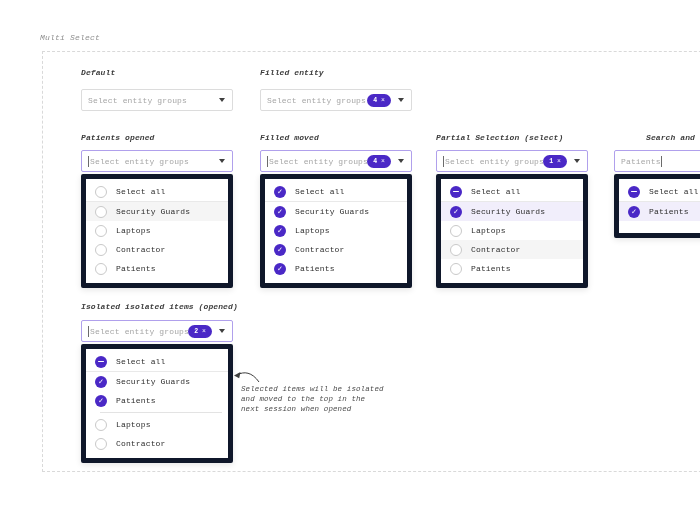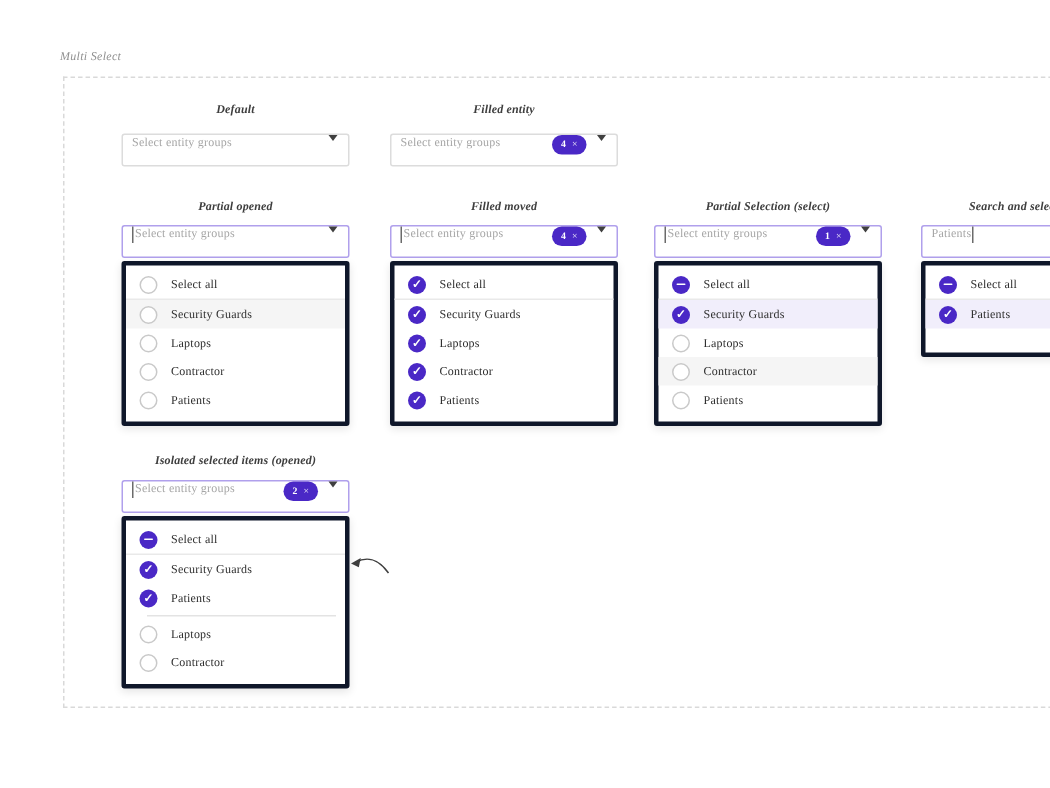--- a/index.html
+++ b/index.html
@@ -1,38 +1,38 @@
 <!DOCTYPE html>
 <html><head>
 <meta charset="utf-8">
 <style>
   html,body{margin:0;padding:0;background:#fff;}
   .canvas{position:relative;width:700px;height:525px;background:#ffffff;overflow:hidden;
-          font-family:Liberation Serif, serif;-webkit-font-smoothing:antialiased;}
+          font-family:Liberation Mono, monospace;-webkit-font-smoothing:antialiased;}
   .page-title{position:absolute;left:40px;top:33px;font-size:8px;font-style:italic;
               color:#8f8f8f;letter-spacing:.2px;}
   .frame{position:absolute;left:42px;top:51px;width:690px;height:421px;
          border:1px dashed #d9d9d9;box-sizing:border-box;}
-  .ex-header{position:absolute;width:152px;text-align:center;font-size:8px;font-style:italic;
+  .ex-header{position:absolute;width:152px;font-size:8px;font-style:italic;
              font-weight:600;color:#3e3e3e;letter-spacing:.1px;white-space:nowrap;}
   .ex-header.left-align{width:auto;text-align:left;}
   .select{position:absolute;width:152px;height:22px;background:#fff;border:1px solid #dcdcdc;
-          border-radius:2px;box-sizing:border-box;display:flex;align-items:flex-start;
+          border-radius:2px;box-sizing:border-box;display:flex;align-items:center;
           padding:0 7px 0 6px;}
   .select.focused{border:1.5px solid #b0a0ec;}
   .cursor{width:1px;height:11px;background:#6b6b6b;margin-right:1px;flex:0 0 auto;}
   .placeholder{flex:1 1 auto;font-size:8px;color:#a6a6a6;white-space:nowrap;overflow:hidden;
                letter-spacing:.15px;}
   .badge{flex:0 0 auto;display:flex;align-items:center;gap:4px;height:13px;border-radius:7px;
          background:#4a28c6;color:#fff;padding:0 6px;margin-right:7px;}
   .badge-count{font-size:6.5px;font-weight:700;}
   .badge-x{font-size:6.5px;opacity:.95;}
   .caret{flex:0 0 auto;width:0;height:0;border-left:3.5px solid transparent;
          border-right:3.5px solid transparent;border-top:4px solid #3f3f3f;}
-  .panel{position:absolute;width:152px;background:#fff;border:3px solid #0f172a;
+  .panel{position:absolute;width:152px;background:#fff;border:5px solid #0f172a;
          border-radius:2px;box-sizing:border-box;box-shadow:0 2px 6px rgba(0,0,0,.10);
          padding:3px 0 5px 0;}
   .row{height:19px;display:flex;align-items:center;padding-left:9px;}
   .row.bg-hover{background:#f5f5f5;}
   .row.bg-selected{background:#f1eefb;}
   .cb{width:12px;height:12px;border-radius:50%;box-sizing:border-box;flex:0 0 auto;
       display:flex;align-items:center;justify-content:center;}
   .cb.unchecked{border:1px solid #c9c9c9;background:#fff;}
   .cb.checked{background:#4a28c6;}
   .cb.checked::after{content:"\2713";color:#fff;font-size:8px;font-weight:700;line-height:12px;}
@@ -64,21 +64,21 @@
   <div class="ex-header" style="left:260px;top:68px">Filled entity</div>
   <div class="select" style="left:260px;top:89px">
     <span class="placeholder">Select entity groups</span>
     <span class="badge">
       <span class="badge-count">4</span>
       <span class="badge-x">×</span>
     </span>
     <span class="caret"></span>
   </div>
 
-  <div class="ex-header" style="left:81px;top:133px">Partial opened</div>
+  <div class="ex-header" style="left:81px;top:133px">Patients opened</div>
   <div class="select focused" style="left:81px;top:150px">
     <span class="cursor"></span>
     <span class="placeholder">Select entity groups</span>
     <span class="caret"></span>
   </div>
   <div class="panel" style="left:81px;top:174px">
     <div class="row">
       <span class="cb unchecked"></span>
       <span class="row-label">Select all</span>
     </div>
@@ -181,21 +181,21 @@
       <span class="cb indeterminate"></span>
       <span class="row-label">Select all</span>
     </div>
     <div class="divider"></div>
     <div class="row bg-selected">
       <span class="cb checked"></span>
       <span class="row-label">Patients</span>
     </div>
   </div>
 
-  <div class="ex-header" style="left:81px;top:302px">Isolated selected items (opened)</div>
+  <div class="ex-header" style="left:81px;top:302px">Isolated isolated items (opened)</div>
   <div class="select focused" style="left:81px;top:320px">
     <span class="cursor"></span>
     <span class="placeholder">Select entity groups</span>
     <span class="badge">
       <span class="badge-count">2</span>
       <span class="badge-x">×</span>
     </span>
     <span class="caret"></span>
   </div>
   <div class="panel" style="left:81px;top:344px">
@@ -220,14 +220,19 @@
     <div class="row">
       <span class="cb unchecked"></span>
       <span class="row-label">Contractor</span>
     </div>
   </div>
 
   <svg class="arrow-svg" style="left:233px;top:369px" width="27" height="14" viewBox="0 0 27 14">
     <path d="M26,13 C19,3 11,2 4,6" fill="none" stroke="#3e3e3e" stroke-width="1"></path>
     <polygon points="1,6.6 7.5,3 6.2,9.2" fill="#3e3e3e"></polygon>
   </svg>
+  <div class="note" style="left:241px;top:384px">
+    <span>Selected items will be isolated</span>
+    <span>and moved to the top in the</span>
+    <span>next session when opened</span>
+  </div>
 
 </div>
 
 </body></html>

